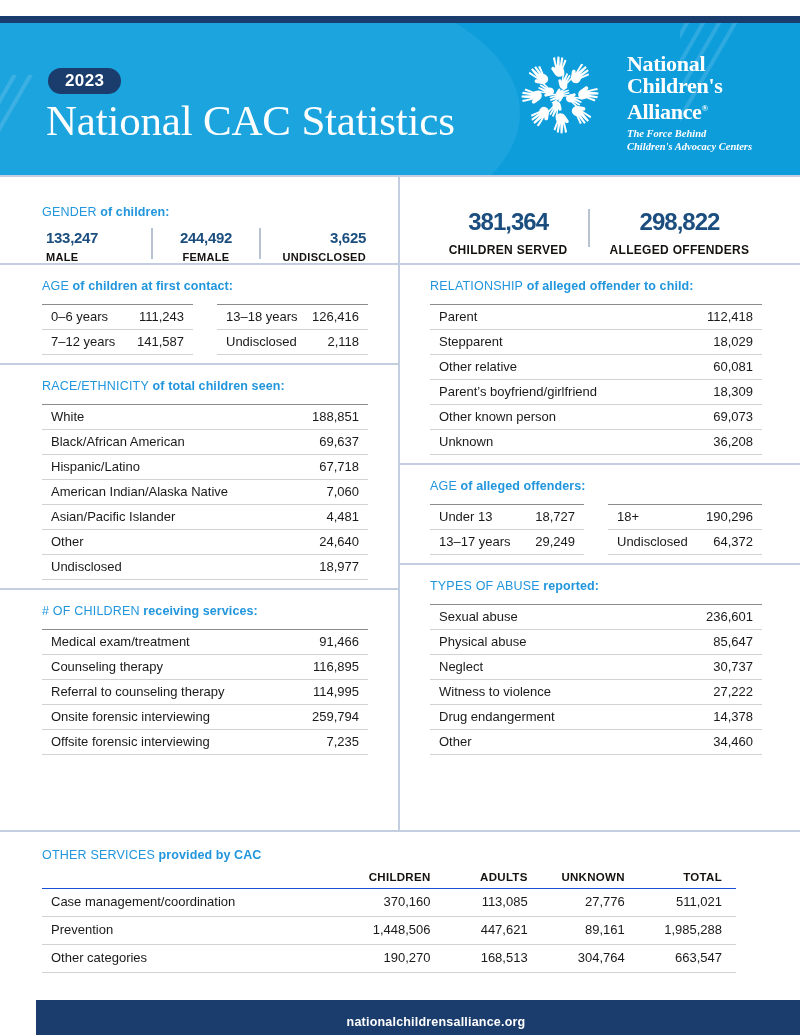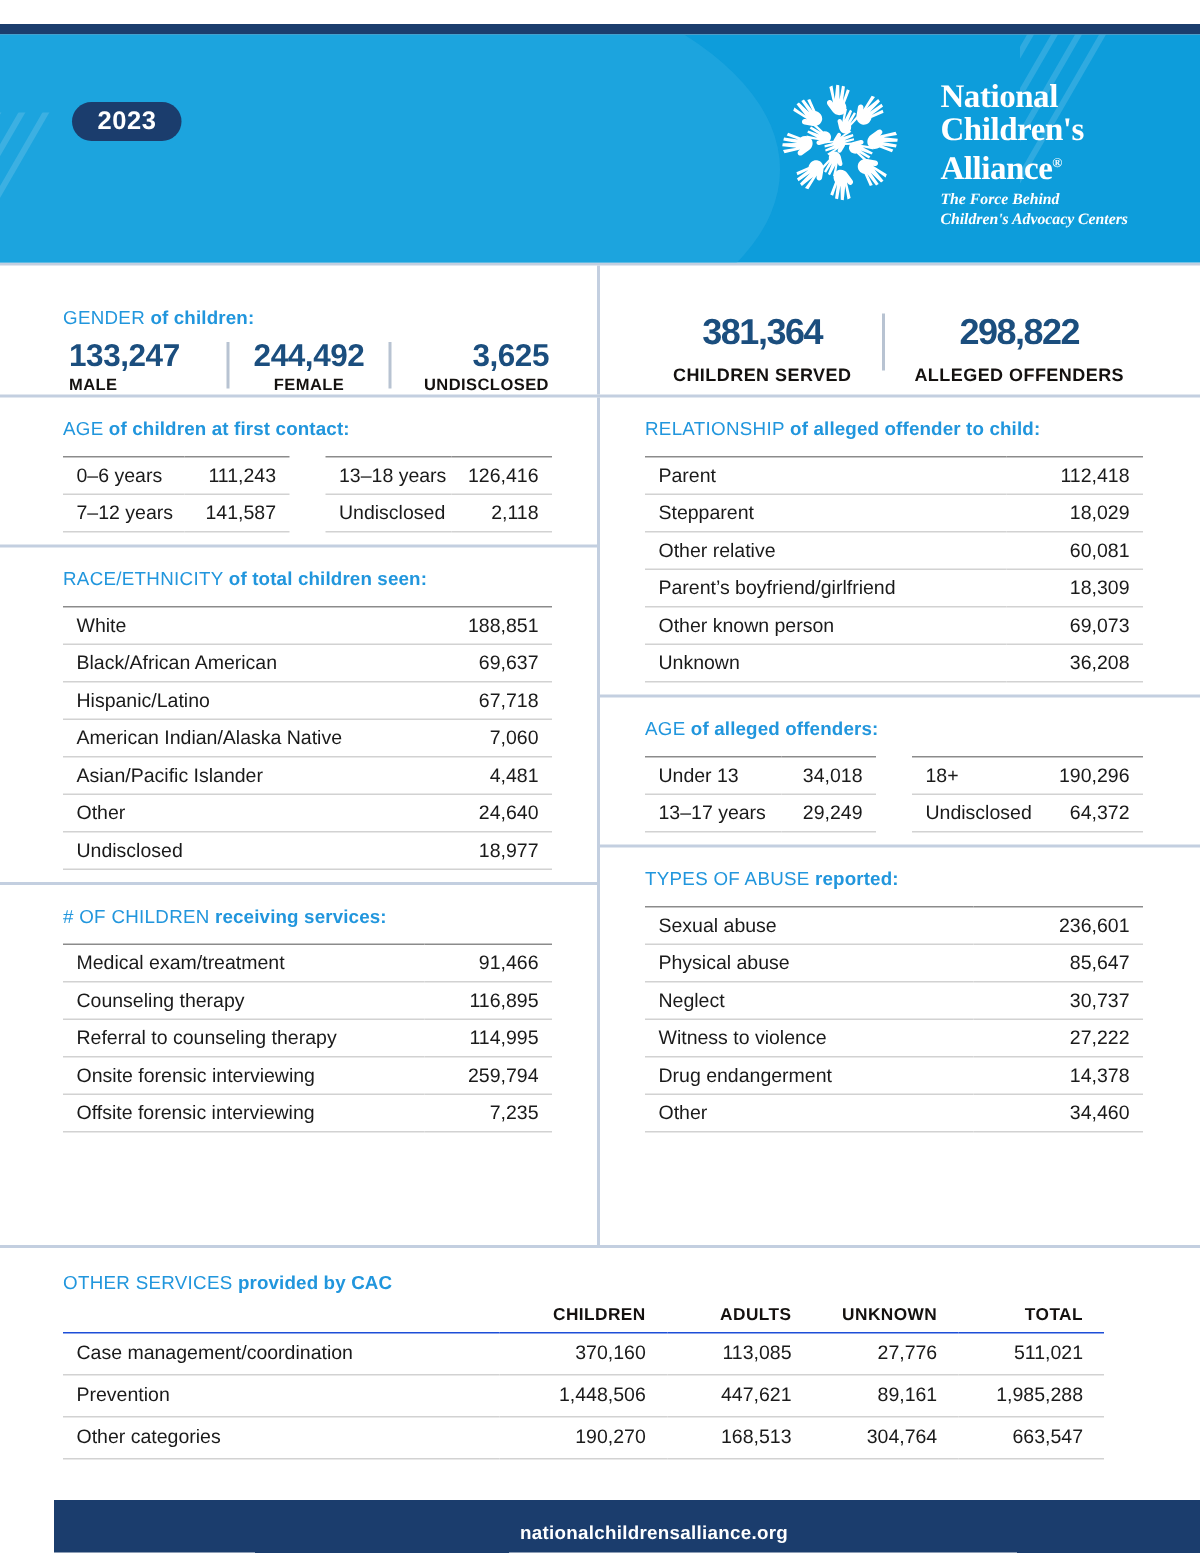--- a/index.html
+++ b/index.html
@@ -177,21 +177,21 @@
     width: 330px;
   }
   .gender-cell {
     flex: 1;
     text-align: center;
   }
   .gender-cell.first { text-align: left; padding-left: 4px; }
   .gender-cell.last { text-align: right; padding-right: 6px; }
   .gender-num {
     color: #1b4e7e;
-    font-size: 21px;
+    font-size: 15px;
     font-weight: bold;
     line-height: 24px;
     letter-spacing: -0.3px;
   }
   .gender-lab {
     color: #14110f;
     font-size: 11px;
     font-weight: bold;
     letter-spacing: 0.3px;
     margin-top: 1px;
@@ -355,20 +355,21 @@
         <span style="left:26px"></span>
         <span style="left:42px"></span>
       <span style="left:58px"></span>
         <span style="left:74px"></span>
         <span style="left:90px"></span>
       <span style="left:106px"></span>
         <span style="left:122px"></span>
     </div>
 
     <div class="year-badge">2023</div>
+    <div class="header-title">National CAC Statistics</div>
 
     <div class="logo">
       <div class="logo-mark">
         <svg viewBox="0 0 86 92" width="86" height="92" aria-hidden="true">
           <g fill="#ffffff">
             <g transform="translate(43,46)">
               <g transform="rotate(0) translate(0,-30)">
                 <path d="M-5,-8 l1.5,9 l1,-9.5 l2,0.3 l0.2,9.6 l1.6,-9.2 l2,0.5 l-1.3,9.4 l2.6,-7.6 l1.9,0.9 l-3.2,8.2 c1.6,2.6 1.2,5.6 -0.9,7.2 c-2.3,1.7 -5.6,1.1 -7.4,-1.4 l-3.3,-4.6 c-0.8,-1.1 -0.4,-2.4 0.7,-2.9 c0.9,-0.4 1.8,0 2.4,0.8 l0.6,0.8 l-2.5,-10.5 z"></path>
               </g>
               <g transform="rotate(45) translate(0,-30)">
@@ -616,21 +617,21 @@
 
       <div class="block">
         <div class="sec-title">
           <span class="caps">AGE</span><span class="rest"> of alleged offenders:</span>
         </div>
         <div class="dual">
           <table class="dt">
             <tbody>
               <tr>
                 <td>Under 13</td>
-                <td class="num">34,018</td>
+                <td class="num">18,727</td>
               </tr>
               <tr>
                 <td>13–17 years</td>
                 <td class="num">29,249</td>
               </tr>
             </tbody>
           </table>
           <table class="dt">
             <tbody>
               <tr>

